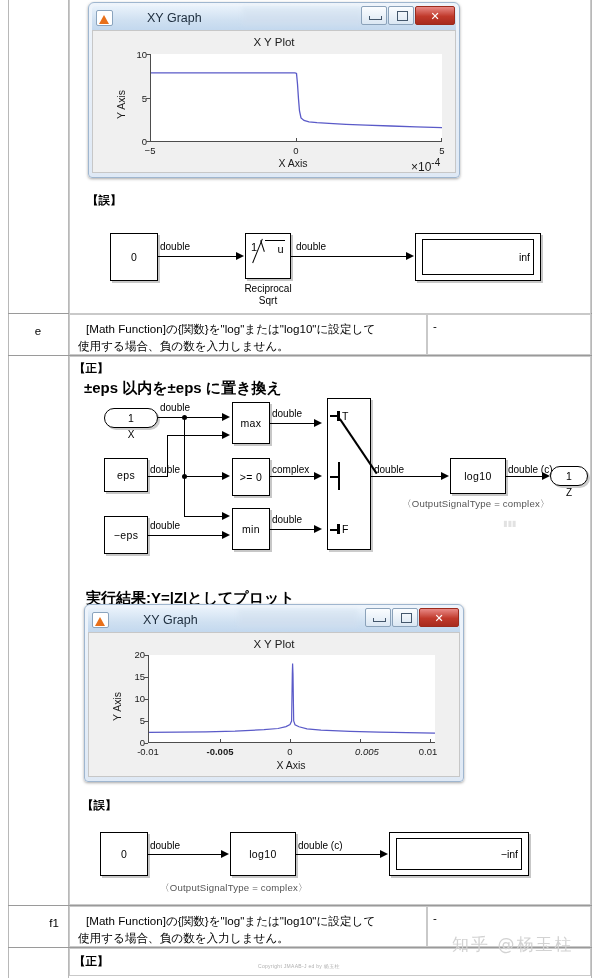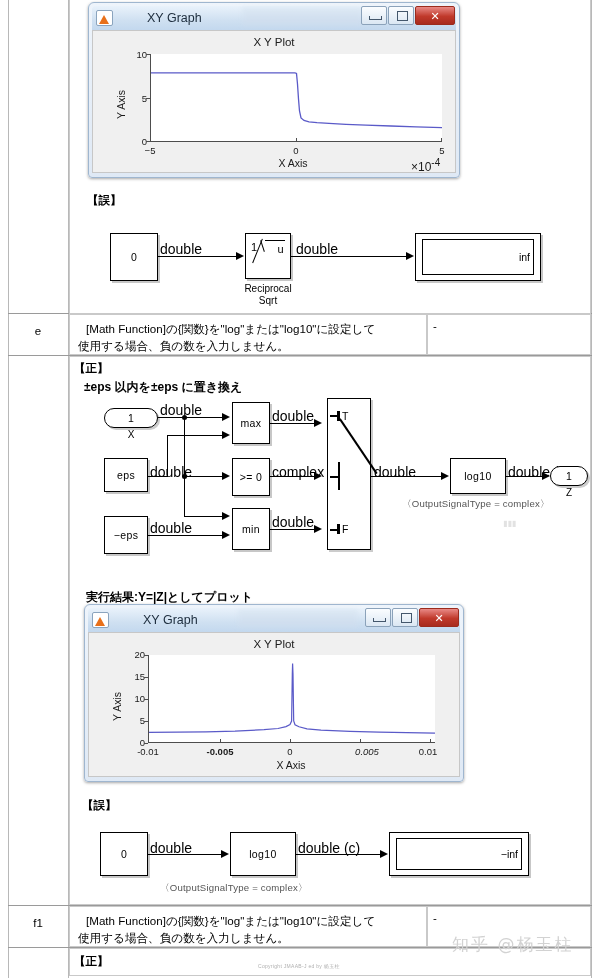--- a/index.html
+++ b/index.html
@@ -19,21 +19,21 @@
     position:absolute;width:60px;text-align:center;
     font-size:11.5px;color:#000;
   }
   .desc{
     position:absolute;font-size:11.6px;line-height:17px;color:#000;
     font-family:"Liberation Sans","DejaVu Sans",sans-serif;
   }
   .dash{position:absolute;font-size:11.5px;color:#000;}
 
   .marker{position:absolute;font-size:11.5px;font-weight:bold;color:#000;}
-  .subtitle{position:absolute;font-size:12px;font-weight:bold;color:#000;}
+  .subtitle{position:absolute;font-size:15px;font-weight:bold;color:#000;}
 
   
   .win{position:absolute;border-radius:6px 6px 4px 4px;
        background:linear-gradient(#eef4fb,#dfe9f5);
        border:1px solid #9fb6cf;
        box-shadow:0 1px 3px rgba(0,0,0,.35);
        box-sizing:border-box;padding:3px;}
   .win-tb{position:relative;height:24px;border-radius:4px 4px 0 0;
           background:linear-gradient(#e9f2fb,#cfe0f1 60%,#c3d8ee);
           display:flex;align-items:center;gap:29px;}
@@ -86,21 +86,21 @@
         box-shadow:2px 2px 0 rgba(0,0,0,.2);}
   .disp{position:absolute;background:#fff;border:1.3px solid #000;
         box-sizing:border-box;box-shadow:2px 2px 0 rgba(0,0,0,.22);}
   .disp-in{position:absolute;left:6px;top:5px;right:6px;bottom:5px;
            border:1.2px solid #000;box-sizing:border-box;
            display:flex;align-items:center;justify-content:flex-end;
            padding-right:3px;font-size:10.5px;}
   .wire{position:absolute;background:#000;}
   .arw{position:absolute;width:0;height:0;border-top:4.5px solid transparent;
        border-bottom:4.5px solid transparent;border-left:8px solid #000;}
-  .sig{position:absolute;font-size:14px;color:#000;white-space:nowrap;
+  .sig{position:absolute;font-size:10px;color:#000;white-space:nowrap;
        font-family:"Liberation Sans",sans-serif;}
   .blab{position:absolute;font-size:10px;color:#000;text-align:center;
         white-space:nowrap;font-family:"Liberation Sans",sans-serif;}
   .note{position:absolute;font-size:9.6px;color:#555;white-space:nowrap;
         letter-spacing:.2px;font-family:"Liberation Sans",sans-serif;}
   .dot{position:absolute;width:5px;height:5px;border-radius:50%;background:#000;}
 
   
   .sqrtblk{position:relative;}
   .sqrtblk .one{position:absolute;left:5px;top:7px;font-size:11px;}
@@ -387,21 +387,21 @@
   <div class="note" style="left:160px;top:882px;">〈OutputSignalType = complex〉</div>
 
   <div class="wire" style="left:296px;top:854px;width:86px;height:1.4px;"></div>
   <div class="arw" style="left:380px;top:850px;"></div>
   <div class="sig" style="left:298px;top:840px;">double (c)</div>
 
   <div class="disp" style="left:389px;top:832px;width:140px;height:44px;">
     <div class="disp-in">−inf</div>
   </div>
 
-  <div class="idcell" style="left:8px;top:917px;">f1</div>
+  <div class="idcell" style="left:8px;top:917px;padding-left:16px;">f1</div>
   <div class="desc" style="left:86px;top:912px;">[Math Function]の{関数}を"log"または"log10"に設定して</div>
   <div class="desc" style="left:78px;top:929px;">使用する場合、負の数を入力しません。</div>
   <div class="dash" style="left:433px;top:912px;">-</div>
 
   <div class="marker" style="left:74px;top:954px;">【正】</div>
 
   <div class="watermark" style="left:452px;top:933px;">知乎 @杨玉柱</div>
   <div class="copyr" style="left:258px;top:963px;">Copyright JMAAB-J ed by 杨玉柱</div>
 
 </div>

